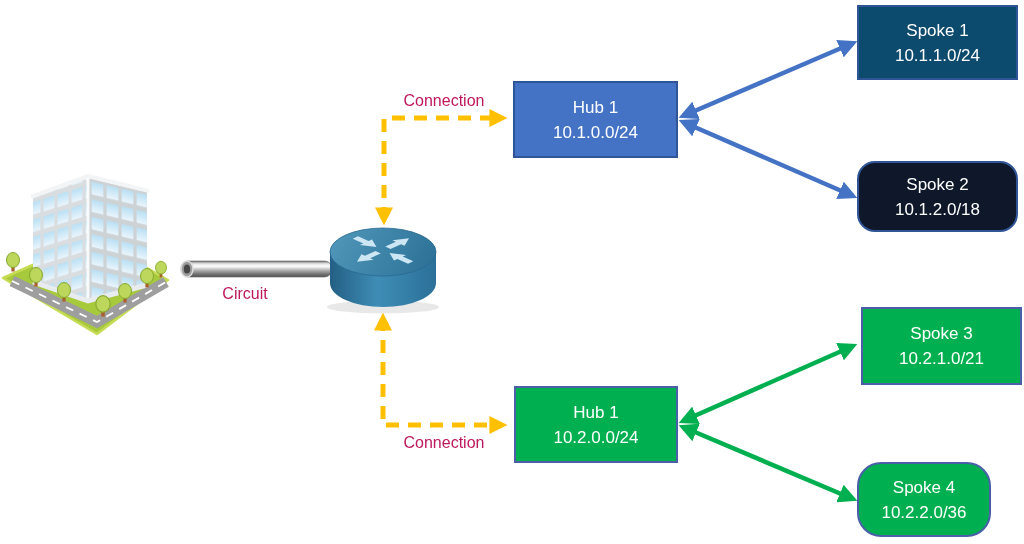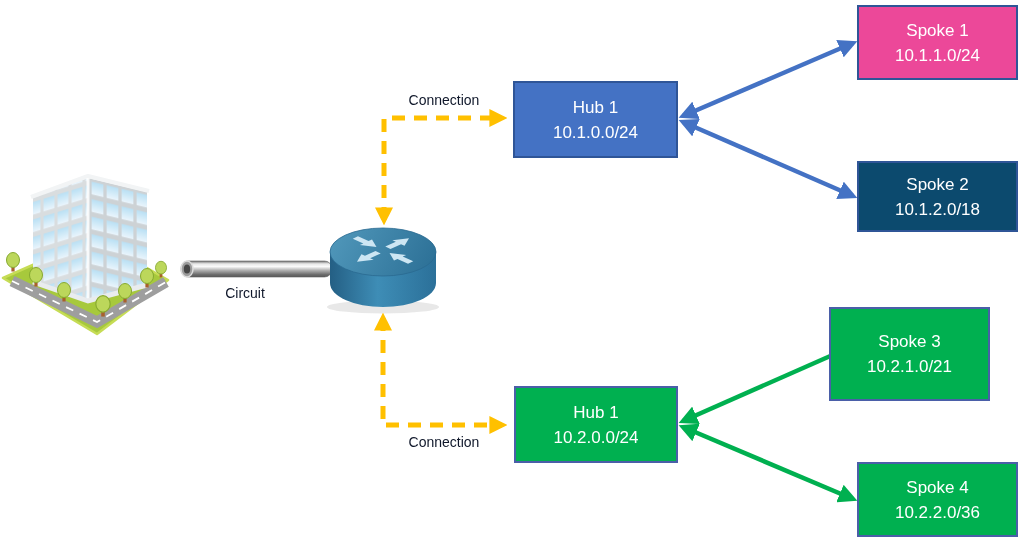--- a/index.html
+++ b/index.html
@@ -2,21 +2,21 @@
 <html><head>
 <meta charset="utf-8">
 <style>
   html,body{margin:0;padding:0;background:#fff;}
   .stage{position:relative;width:1024px;height:544px;background:#ffffff;
          font-family:"Liberation Sans",sans-serif;overflow:hidden;}
   .diagram-svg{position:absolute;left:0;top:0;width:1024px;height:544px;}
   .node{position:absolute;box-sizing:border-box;border:2px solid #2F5597;
         display:flex;flex-direction:column;align-items:center;justify-content:center;
         color:#fff;font-size:17px;line-height:25px;text-align:center;}
-  .lbl{position:absolute;color:#0f172a;font-size:14px;text-align:center;line-height:21px;}
+  .lbl{position:absolute;color:#be185d;font-size:16px;text-align:center;line-height:21px;}
   .lbl.left-align{text-align:left;}
 </style>
 </head>
 <body>
 
 <div class="stage">
 
   <svg class="diagram-svg" viewBox="0 0 1024 544">
     <defs>
       <marker id="mBlue" viewBox="0 0 10 10" refX="7.5" refY="5" markerWidth="4.2" markerHeight="4.2" orient="auto-start-reverse">
@@ -110,41 +110,41 @@
     <path d="M 683,122 L 853,196" fill="none" stroke-width="4.5" marker-start="url(#mBlue)" marker-end="url(#mBlue)" style="stroke: rgb(68, 114, 196);"></path>
     <path d="M 683,421 L 853,346" fill="none" stroke-width="4.5" marker-start="url(#mGreen)" marker-end="url(#mGreen)" style="stroke: rgb(0, 176, 80);"></path>
     <path d="M 683,427 L 853,499" fill="none" stroke-width="4.5" marker-start="url(#mGreen)" marker-end="url(#mGreen)" style="stroke: rgb(0, 176, 80);"></path>
   </svg>
 
   <div class="node" style="left: 513px; top: 81px; width: 165px; height: 77px; background: rgb(68, 114, 196); border-color: rgb(47, 85, 151); color: rgb(255, 255, 255);">
     <div>Hub 1</div>
     <div>10.1.0.0/24</div>
   </div>
 
-  <div class="node" style="left: 857px; top: 5px; width: 161px; height: 75px; background: #ec4899; border-color: rgb(47, 85, 151); color: rgb(255, 255, 255);">
+  <div class="node" style="left: 857px; top: 5px; width: 161px; height: 75px; background: #0c4a6e; border-color: rgb(47, 85, 151); color: rgb(255, 255, 255);">
     <div>Spoke 1</div>
     <div>10.1.1.0/24</div>
   </div>
 
-  <div class="node" style="left: 857px; top: 161px; width: 161px; height: 71px; background: #0c4a6e; border-color: rgb(47, 85, 151); color: rgb(255, 255, 255);">
+  <div class="node" style="left: 857px; top: 161px; width: 161px; height: 71px; background: #0f172a; border-color: rgb(47, 85, 151); color: rgb(255, 255, 255); border-radius: 18px;">
     <div>Spoke 2</div>
     <div>10.1.2.0/18</div>
   </div>
 
   <div class="node" style="left: 514px; top: 386px; width: 164px; height: 77px; background: rgb(0, 176, 80); border-color: rgb(74, 95, 168); color: rgb(255, 255, 255);">
     <div>Hub 1</div>
     <div>10.2.0.0/24</div>
   </div>
 
-  <div class="node" style="left: 829px; top: 307px; width: 161px; height: 94px; background: rgb(0, 176, 80); border-color: rgb(74, 95, 168); color: rgb(255, 255, 255);">
+  <div class="node" style="left: 861px; top: 307px; width: 161px; height: 78px; background: rgb(0, 176, 80); border-color: rgb(74, 95, 168); color: rgb(255, 255, 255);">
     <div>Spoke 3</div>
     <div>10.2.1.0/21</div>
   </div>
 
-  <div class="node" style="left: 857px; top: 462px; width: 161px; height: 75px; background: rgb(0, 176, 80); border-color: rgb(74, 95, 168); color: rgb(255, 255, 255);">
+  <div class="node" style="left: 857px; top: 462px; width: 134px; height: 75px; background: rgb(0, 176, 80); border-color: rgb(74, 95, 168); color: rgb(255, 255, 255); border-radius: 24px;">
     <div>Spoke 4</div>
     <div>10.2.2.0/36</div>
   </div>
 
   <div class="lbl" style="left:384px;top:90px;width:120px">Connection</div>
 
   <div class="lbl" style="left:384px;top:432px;width:120px">Connection</div>
 
   <div class="lbl" style="left:175px;top:283px;width:140px">
     <div>Circuit</div>

